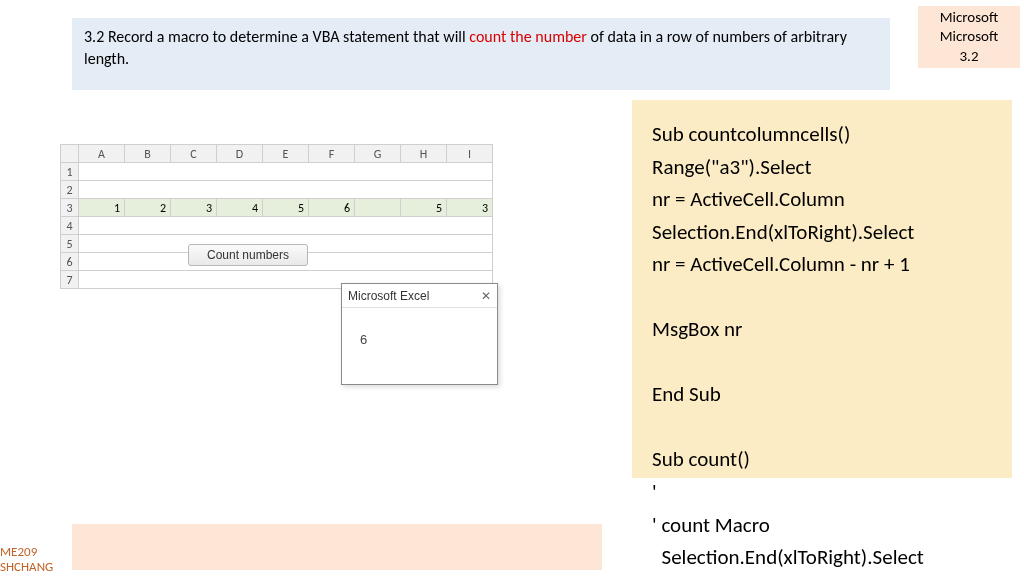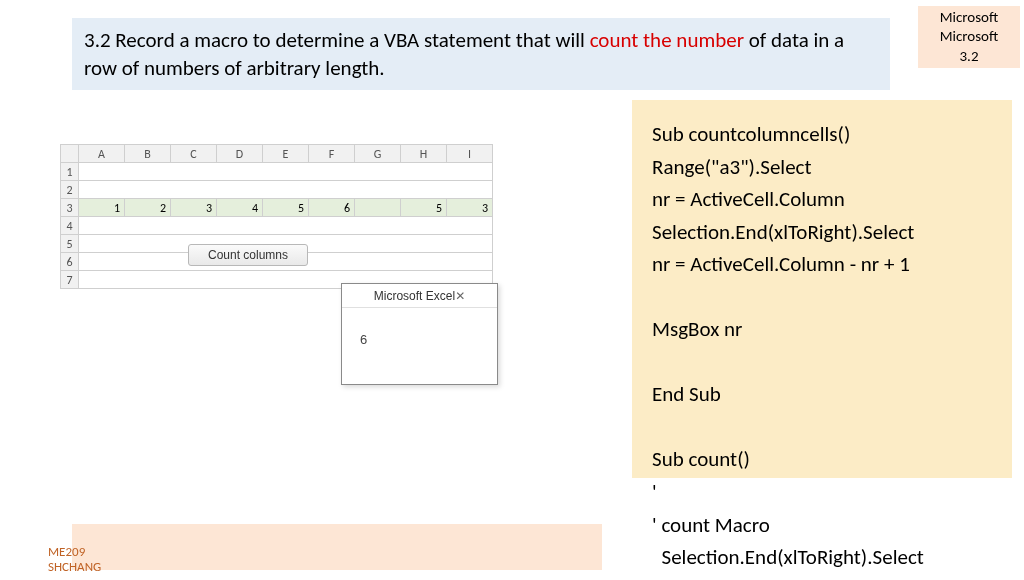--- a/index.html
+++ b/index.html
@@ -13,21 +13,21 @@
     overflow: hidden;
   }
   .top-banner {
     position: absolute;
     left: 72px;
     top: 18px;
     width: 818px;
     height: 72px;
     background: #e4edf6;
     padding: 8px 12px 8px 12px;
-    font-size: 21px;
+    font-size: 16px;
     line-height: 1.35;
     color: #000;
   }
   .red { color: #d80000; }
   .hw-badge {
     position: absolute;
     top: 6px;
     right: 4px;
     width: 102px;
     height: 62px;
@@ -105,21 +105,21 @@
     font-family: "Segoe UI", Arial, sans-serif;
   }
   .msgbox .titlebar {
     height: 24px;
     display: flex;
     align-items: center;
     padding: 0 6px;
     font-size: 12px;
     border-bottom: 1px solid #e0e0e0;
     color: #333;
-    justify-content: center;
+    justify-content: space-between;
   }
   .msgbox .close-x {
     font-size: 12px;
     color: #666;
     cursor: pointer;
   }
   .msgbox .body {
     padding: 24px 10px 0 18px;
     font-size: 13px;
     color: #444;
@@ -149,21 +149,20 @@
     line-height: 1.4;
     padding: 1px 4px 0 4px;
   }
   .footer-label {
     position: absolute;
     left: 0;
     bottom: 5px;
     font-size: 13px;
     color: #c06326;
     line-height: 1.2;
-    margin-left: 48px;
   }
 </style>
 </head>
 <body>
 
 <div class="top-banner">
   <span>3.2 Record a macro to determine a VBA statement that will </span><span class="red">count the number</span><span> of data in a row of numbers of arbitrary length.</span><br>
 </div>
 
 <div class="hw-badge">
@@ -220,21 +219,21 @@
           <td class="cell" colspan="9"></td>
         </tr>
     <tr>
           <td class="rowhdr">7</td>
           <td class="cell" colspan="9"></td>
         </tr>
   </tbody>
     </table>
 </div>
 
-<button class="count-btn">Count columns</button>
+<button class="count-btn">Count numbers</button>
 
 <div class="msgbox">
   <div class="titlebar">
     <span>Microsoft Excel</span>
     <span class="close-x">✕</span>
   </div>
   <div class="body">
     <span>6</span>
   </div>
 </div>

